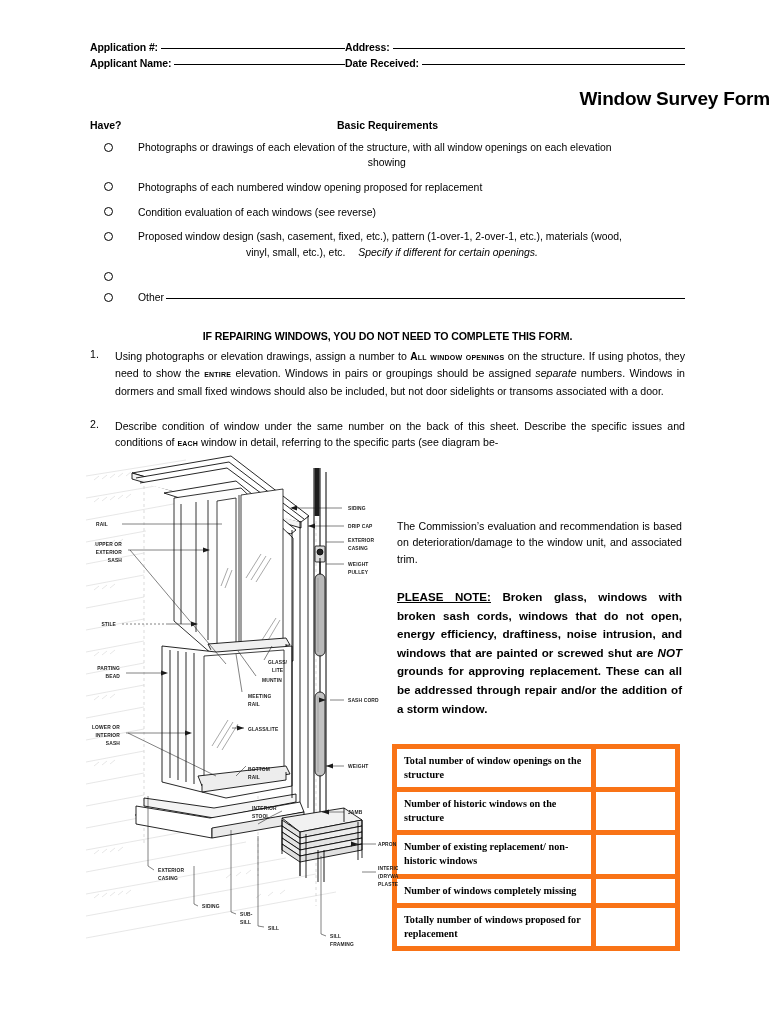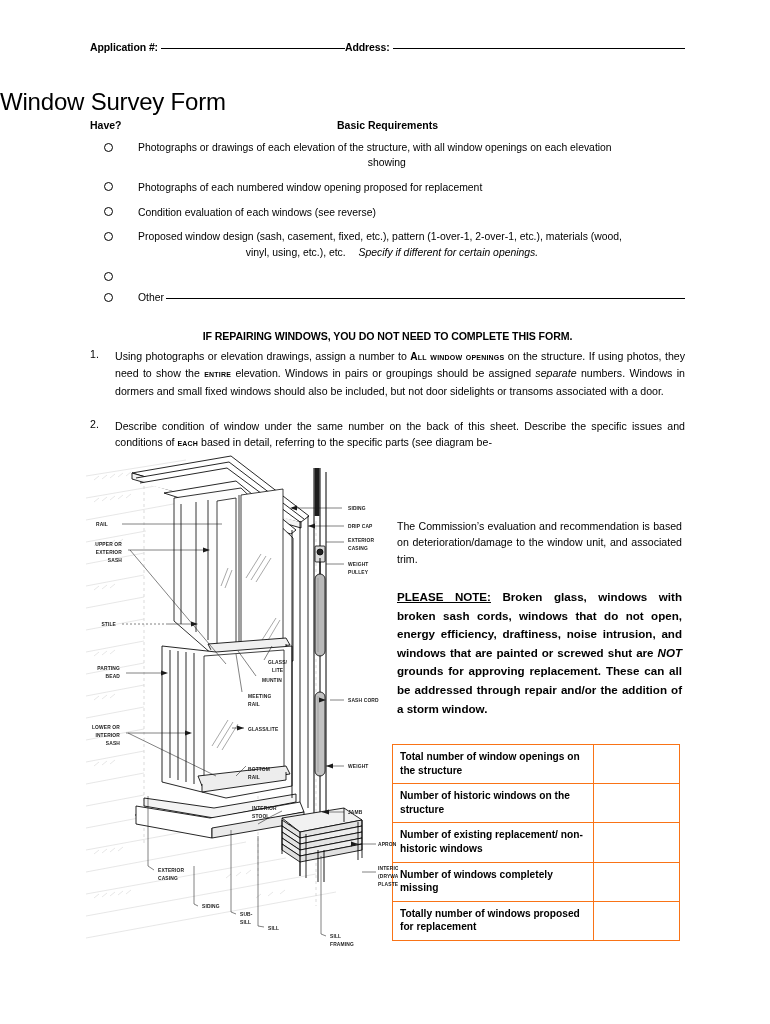--- a/index.html
+++ b/index.html
@@ -19,22 +19,22 @@
   .hdr-row { display:flex; width:100%; line-height:14px; margin-bottom:2px; }
   .hdr-cell { display:flex; align-items:baseline; }
   .hdr-cell.left { width:255px; }
   .hdr-cell.right { width:340px; }
   .hdr-label { font-weight:700; white-space:nowrap; letter-spacing:-0.1px; }
   .hdr-rule { flex:1 1 auto; border-bottom:1px solid #000; margin-left:3px;
               transform:translateY(-2px); }
 
   
   .title {
-    position:absolute; left:0; top:88px; width:770px; text-align:left;
-    font-size:24px; font-weight:400; letter-spacing:-0.2px;
+    position:absolute; left:0; top:88px; width:770px; text-align:right;
+    font-size:19px; font-weight:700; letter-spacing:-0.2px;
   }
 
   
   .subhdr { position:absolute; left:90px; top:119px; width:595px; font-size:10.5px; font-weight:700; }
   .subhdr .have { position:absolute; left:0; top:0; }
   .subhdr .basic { position:absolute; left:0; top:0; width:595px; text-align:center; }
 
   
   .checklist { position:absolute; left:90px; top:140px; width:595px; font-size:10.4px; }
   .ck-item { position:relative; display:flex; margin-bottom:9.5px; }
@@ -73,21 +73,21 @@
   #please-note { top:588px; font-weight:700; font-size:11.6px; }
   #please-note .lead { text-decoration:underline; font-weight:700; }
   #please-note p { line-height:18.6px; }
   #please-note i { font-style:italic; }
 
   
   .tbl {
     position:absolute; left:392px; top:744px; width:288px;
     border-collapse:collapse; font-size:10.2px;
   }
-  .tbl td { border:1px solid #f97316; vertical-align:top; }
+  .tbl td { border:5px solid #f97316; vertical-align:top;font-family:Liberation Serif, serif; }
   .tbl td.lbl { width:202px; padding:5px 6px 6px 7px; font-weight:700; line-height:13.6px; }
   .tbl td.val { width:86px; padding:5px 4px; }
 
   
   .diagram { position:absolute; left:86px; top:446px; width:312px; height:500px; }
   .diagram svg { display:block; }
   .dlab { font-family:"Liberation Sans", sans-serif; font-size:4.9px; font-weight:700;
           letter-spacing:0.15px; fill:#1a1a1a; }
 </style>
 </head>
@@ -99,20 +99,30 @@
     <div class="hdr-row">
       <div class="hdr-cell left">
         <span class="hdr-label">Application #:</span>
         <span class="hdr-rule"></span>
       </div>
       <div class="hdr-cell right">
         <span class="hdr-label">Address:</span>
         <span class="hdr-rule"></span>
       </div>
     </div>
+    <div class="hdr-row">
+      <div class="hdr-cell left">
+        <span class="hdr-label">Applicant Name:</span>
+        <span class="hdr-rule"></span>
+      </div>
+      <div class="hdr-cell right">
+        <span class="hdr-label">Date Received:</span>
+        <span class="hdr-rule"></span>
+      </div>
+    </div>
   </div>
 
   <div class="title">Window Survey Form</div>
 
   <div class="subhdr">
     <span class="have">Have?</span>
     <span class="basic">Basic Requirements</span>
   </div>
 
   <div class="checklist">
@@ -127,21 +137,21 @@
       <span class="ck-text">Photographs of each numbered window opening proposed for replacement</span>
     </div>
 
     <div class="ck-item">
       <span class="ck-circle"></span>
       <span class="ck-text">Condition evaluation of each windows (see reverse)</span>
     </div>
 
     <div class="ck-item">
       <span class="ck-circle"></span>
-      <span class="ck-text"><span>Proposed window design (sash, casement, fixed, etc.), pattern (1-over-1, 2-over-1, etc.), materials (wood,</span><span class="cont"><span>vinyl, using, etc.), etc. </span><i>Specify if different for certain openings.</i></span></span>
+      <span class="ck-text"><span>Proposed window design (sash, casement, fixed, etc.), pattern (1-over-1, 2-over-1, etc.), materials (wood,</span><span class="cont"><span>vinyl, small, etc.), etc. </span><i>Specify if different for certain openings.</i></span></span>
     </div>
 
     <div class="ck-item">
       <span class="ck-circle"></span>
     </div>
 
     <div class="ck-item">
       <span class="ck-circle"></span>
       <span class="ck-text other-line">
           <span>Other</span>
@@ -155,21 +165,21 @@
   <div class="num1">
     <div class="nrow">
       <span class="nnum">1.</span>
       <span class="nbody" id="item1-body"><span>Using photographs or elevation drawings, assign a number to </span><span class="sc">All window openings</span><span> on the structure. If using photos, they need to show the </span><span class="sc">entire</span><span> elevation. Windows in pairs or groupings should be assigned </span><i>separate</i><span> numbers. Windows in dormers and small fixed windows should also be included, but not door sidelights or transoms associated with a door.</span></span>
     </div>
   </div>
 
   <div class="num2">
     <div class="nrow">
       <span class="nnum">2.</span>
-      <span class="nbody" id="item2-body"><span>Describe condition of window under the same number on the back of this sheet. Describe the specific issues and conditions of </span><span class="sc">each</span><span> based in detail, referring to the specific parts (see diagram be-</span></span>
+      <span class="nbody" id="item2-body"><span>Describe condition of window under the same number on the back of this sheet. Describe the specific issues and conditions of </span><span class="sc">each</span><span> window in detail, referring to the specific parts (see diagram be-</span></span>
     </div>
   </div>
 
 
   <div class="rcol" id="commission-para">
     <p>The Commission’s evaluation and recommendation is based on deterioration/damage to the window unit, and associated trim.</p>
   </div>
 
   <div class="rcol" id="please-note">
     <p><span class="lead">PLEASE NOTE:</span><span id="please-note-body"><span> Broken glass, windows with broken sash cords, windows that do not open, energy efficiency, draftiness, noise intrusion, and windows that are painted or screwed shut are </span><i>NOT</i><span> grounds for approving replacement. These can all be addressed through repair and/or the addition of a storm window.</span></span></p>

